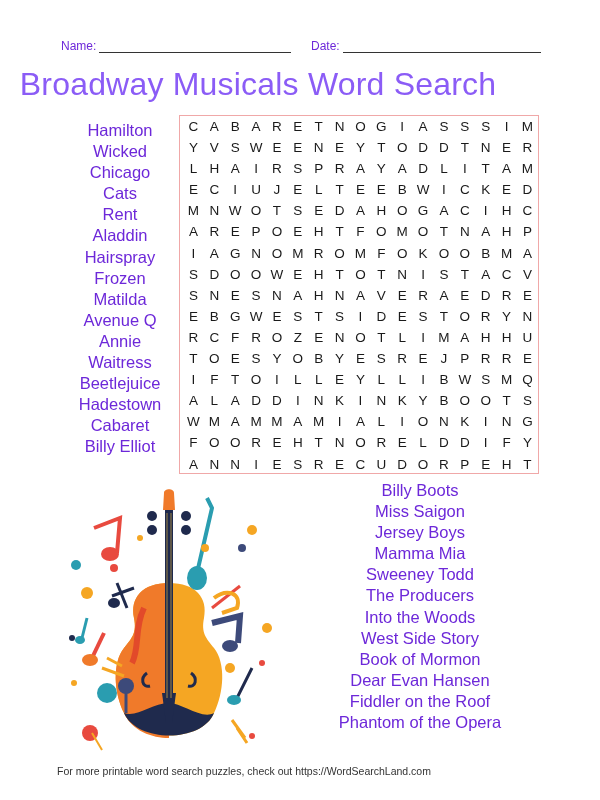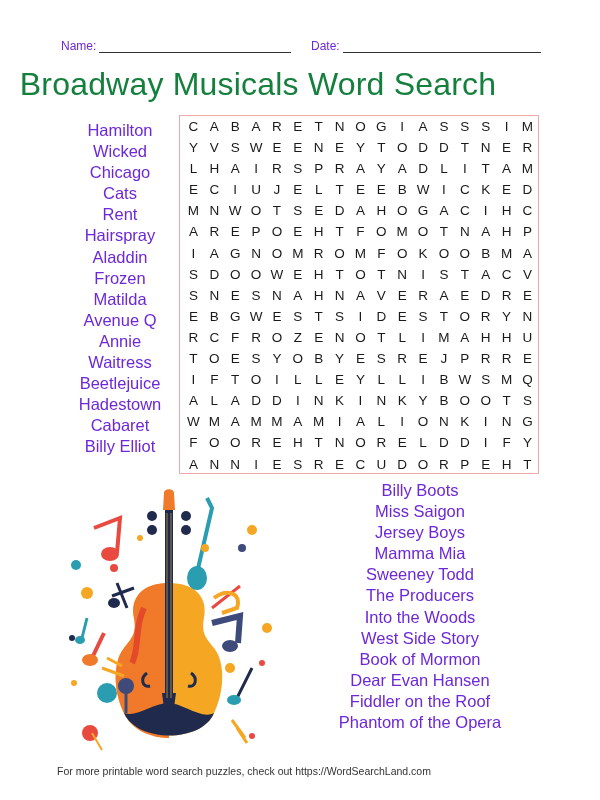--- a/index.html
+++ b/index.html
@@ -5,21 +5,21 @@
   html, body { margin:0; padding:0; background:#ffffff; }
   body { width:600px; height:800px; position:relative; overflow:hidden;
          font-family:"Liberation Sans", sans-serif; color:#111; }
   .header-line { position:absolute; top:39px; font-size:12px; color:#6d28d9; }
   .header-line .rule { display:inline-block; border-bottom:1px solid #333; height:11px; vertical-align:bottom; margin-left:3px; }
   #name-field { left:61px; }
   #name-field .rule { width:192px; }
   #date-field { left:311px; }
   #date-field .rule { width:198px; }
   .title { position:absolute; top:66px; left:0; width:516px; text-align:center;
-           font-size:32px; color:#15803d; letter-spacing:0.2px; }
+           font-size:32px; color:#8b5cf6; letter-spacing:0.2px; }
   .grid { position:absolute; left:179px; top:115px; width:360px; height:359px;
           border:1.5px solid #f0a8a8; box-sizing:border-box; }
   .grid-row { display:flex; height:21.1px; padding-left:3px; }
   .grid-cell { width:21.1px; text-align:center; font-size:13.5px; line-height:21.1px; color:#1a1a1a; }
   .word-list { position:absolute; text-align:center; font-size:16.5px; line-height:21.1px; color:#6d28d9; }
   #words-left { left:60px; top:120px; width:120px; }
   #words-right { left:320px; top:480px; width:200px; }
   .footer { position:absolute; top:765px; left:0; width:488px; text-align:center; font-size:10.5px; color:#333; }
   .art { position:absolute; left:62px; top:488px; width:215px; height:265px; }
 </style>
@@ -360,22 +360,22 @@
       <span class="grid-cell">T</span>
     </div>
   </div>
 
 <div class="word-list" id="words-left">
     <div>Hamilton</div>
     <div>Wicked</div>
     <div>Chicago</div>
     <div>Cats</div>
     <div>Rent</div>
+    <div>Aladdin</div>
     <div>Hairspray</div>
-    <div>Aladdin</div>
     <div>Frozen</div>
     <div>Matilda</div>
     <div>Avenue Q</div>
     <div>Annie</div>
     <div>Waitress</div>
     <div>Beetlejuice</div>
     <div>Hadestown</div>
     <div>Cabaret</div>
     <div>Billy Elliot</div>
   </div>

